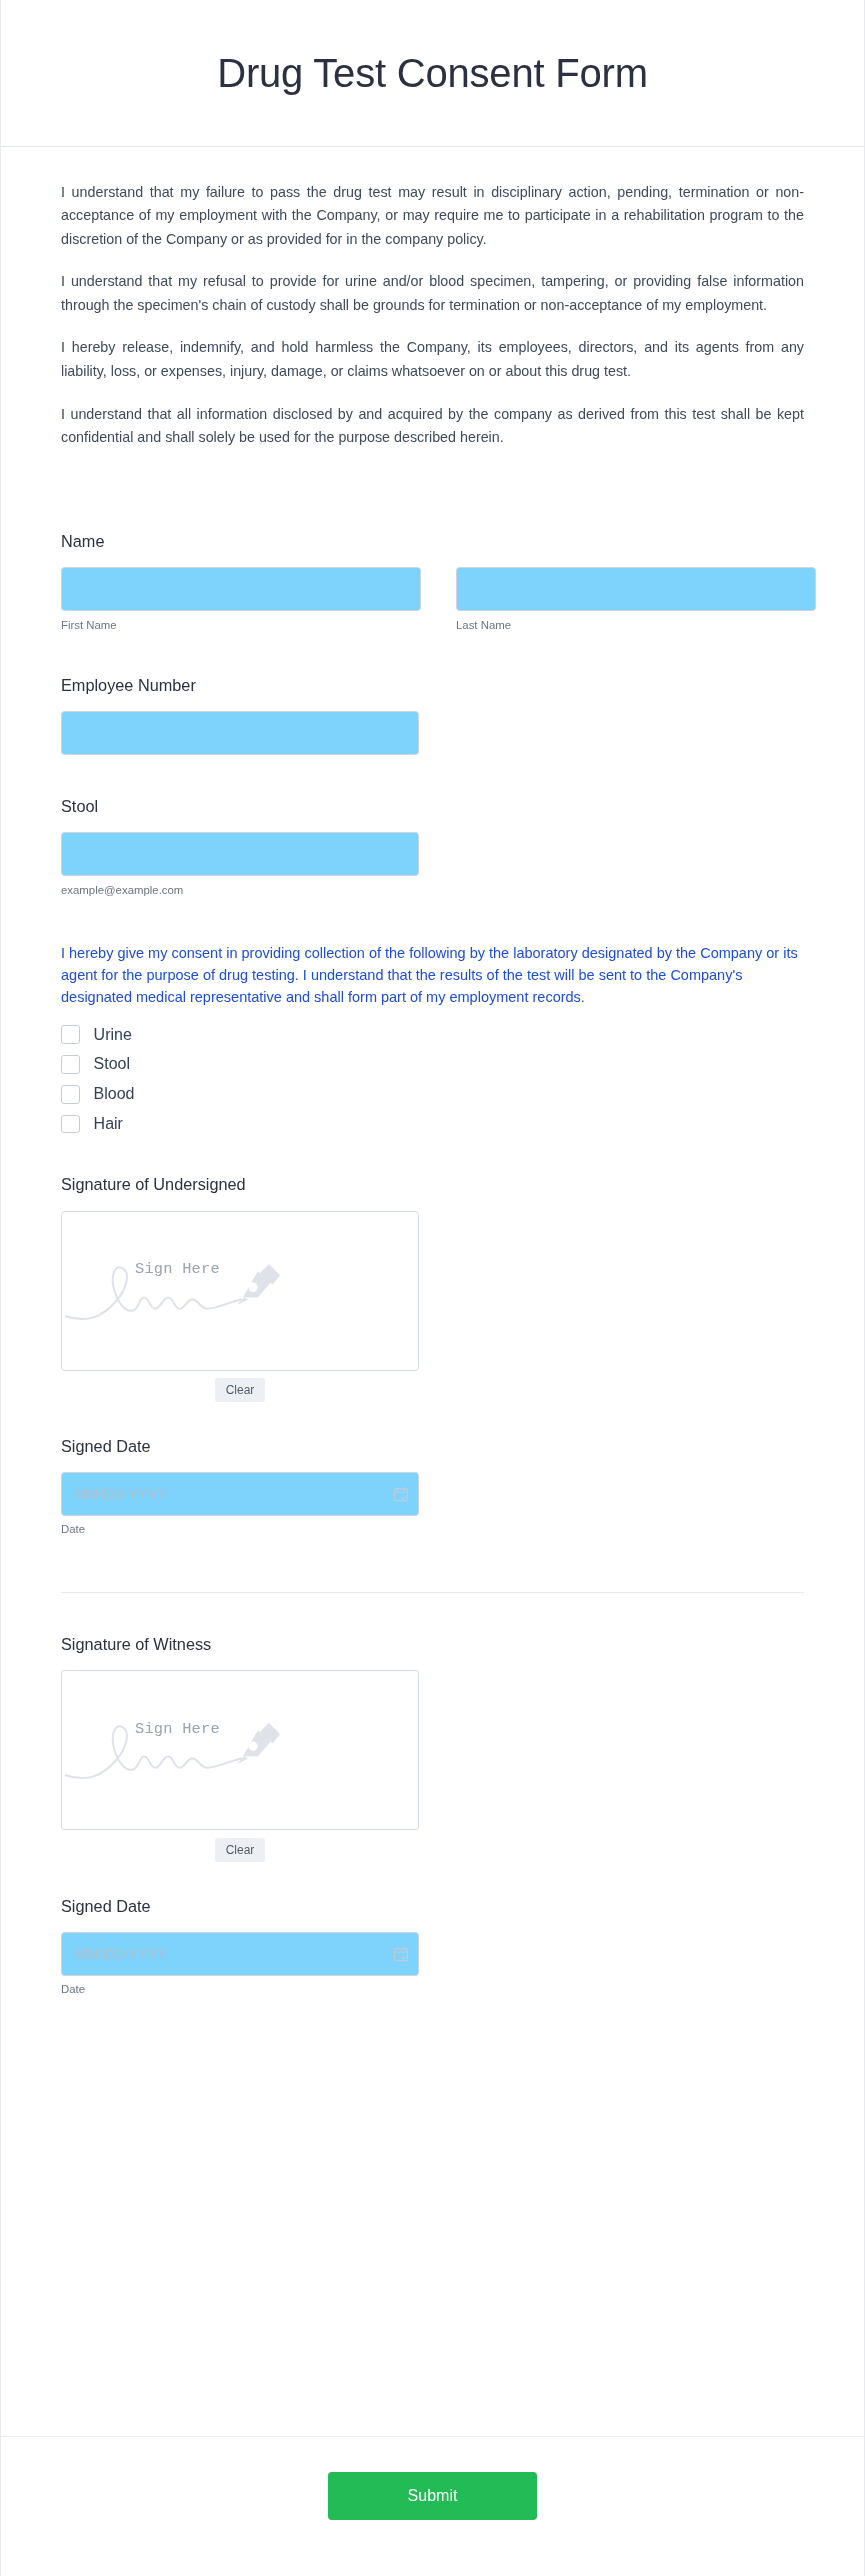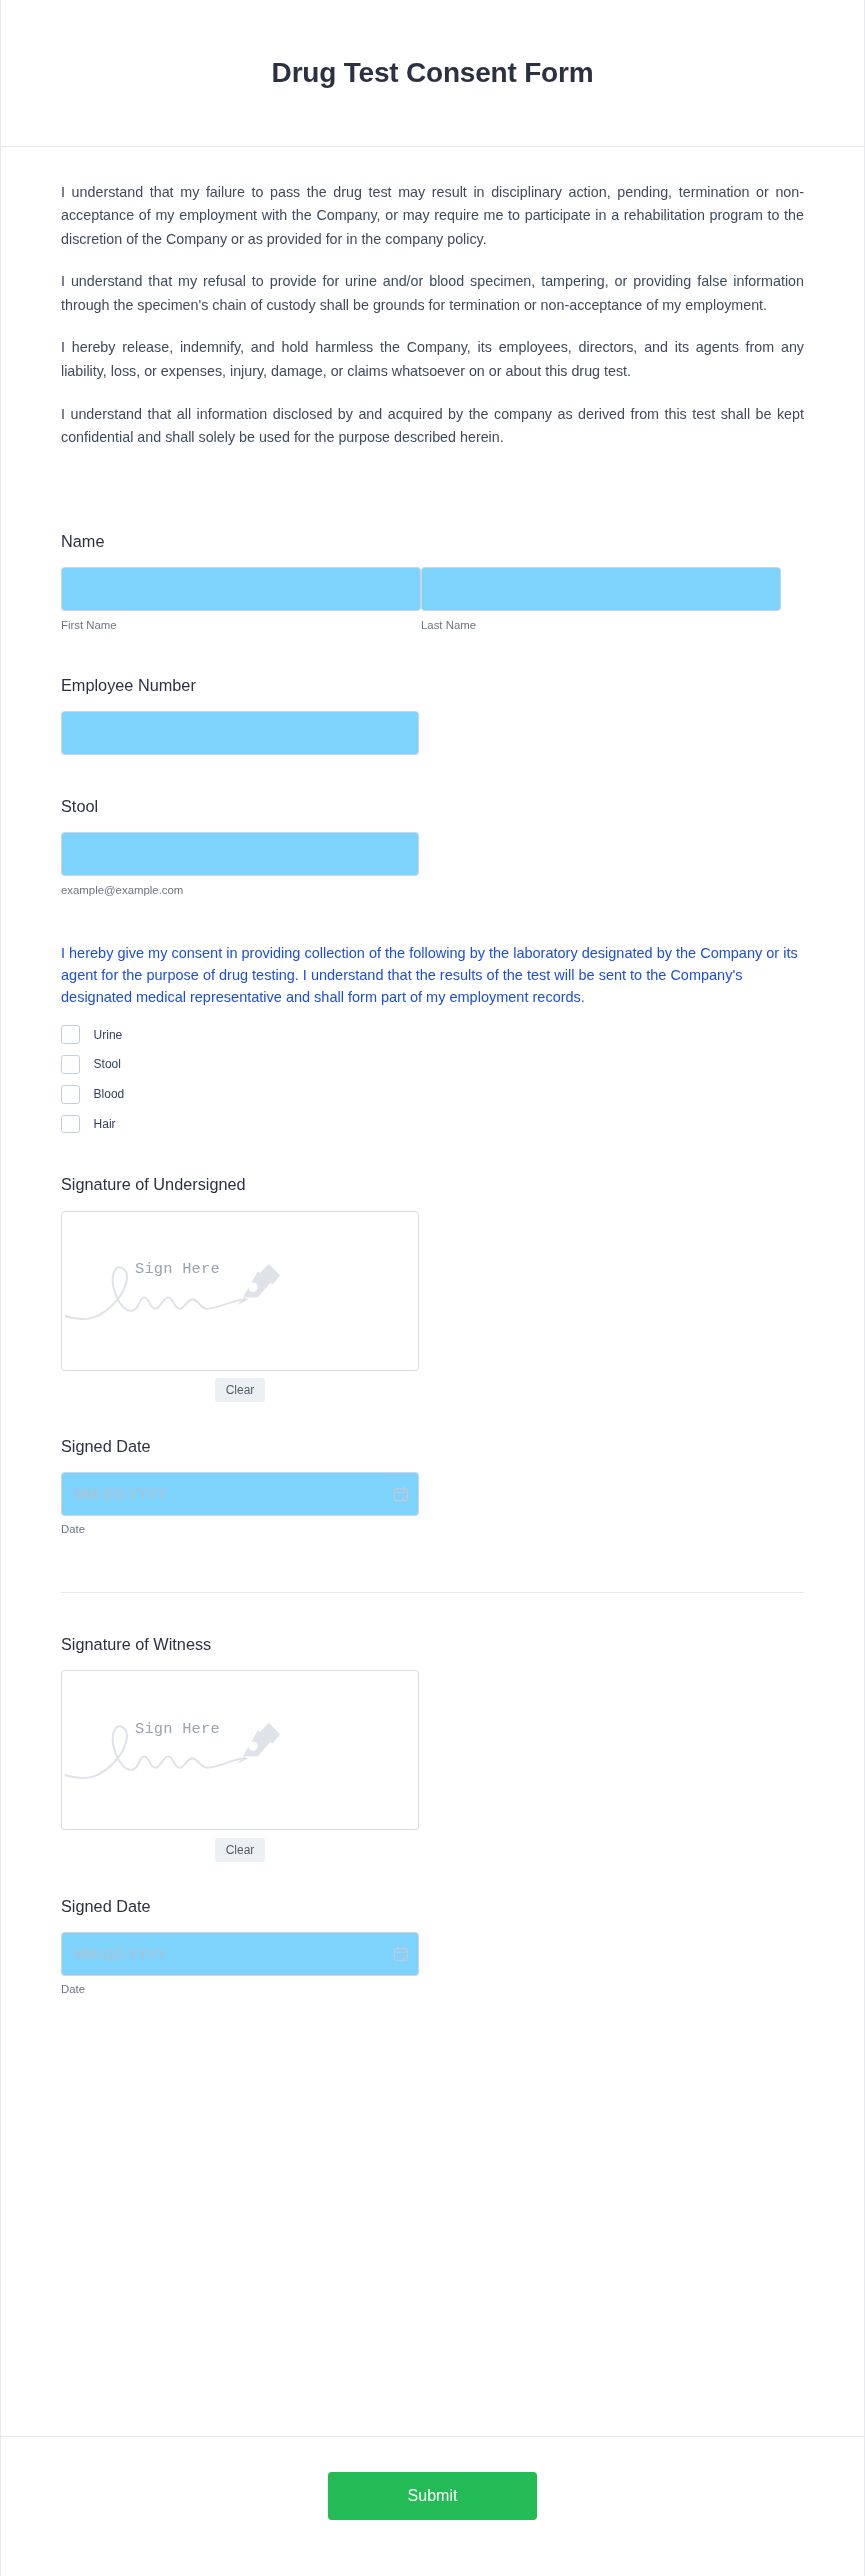--- a/index.html
+++ b/index.html
@@ -24,22 +24,22 @@
   
   .form-header {
     height: 147px;
     display: flex;
     align-items: center;
     justify-content: center;
     border-bottom: 0.9px solid #e3e8ee;
     flex: none;
   }
   .form-title {
-    font-size: 28px;
-    font-weight: bold;
+    font-size: 40px;
+    font-weight: normal;
     color: #2c3142;
     letter-spacing: -0.2px;
     line-height: 1.2;
   }
 
   
   .form-body {
     padding: 34px 60px 9.3px 60px;
     flex: 1 0 auto;
   }
@@ -82,20 +82,21 @@
     padding: 0 12px;
     font-size: 14.4px;
     color: #33415c;
     font-family: "Liberation Sans", sans-serif;
     outline: none;
   }
   .text-input::placeholder { color: #b6bec9; }
 
   .name-row {
     display: flex;
+    gap: 35px;
   }
   .name-col { width: 360px; flex: none; }
   .w-small { width: 358px; }
 
   
   .consent-block { margin-bottom: 17px; margin-top: 43px; }
   .consent-text {
     font-size: 14.5px;
     font-weight: normal;
     color: #1d4ed8;
@@ -113,21 +114,21 @@
   .cb-box {
     width: 18.6px;
     height: 18.6px;
     border: 0.9px solid #c3ccd9;
     border-radius: 2.8px;
     background: #fff;
     flex: none;
     margin-right: 14px;
   }
   .cb-label {
-    font-size: 12px;
+    font-size: 16px;
     color: #33415c;
     line-height: 1;
   }
 
   
   .sig-section { margin-top: 41px; }
   .sig-pad {
     width: 358px;
     height: 160px;
     border: 0.9px solid #d4dbe5;

